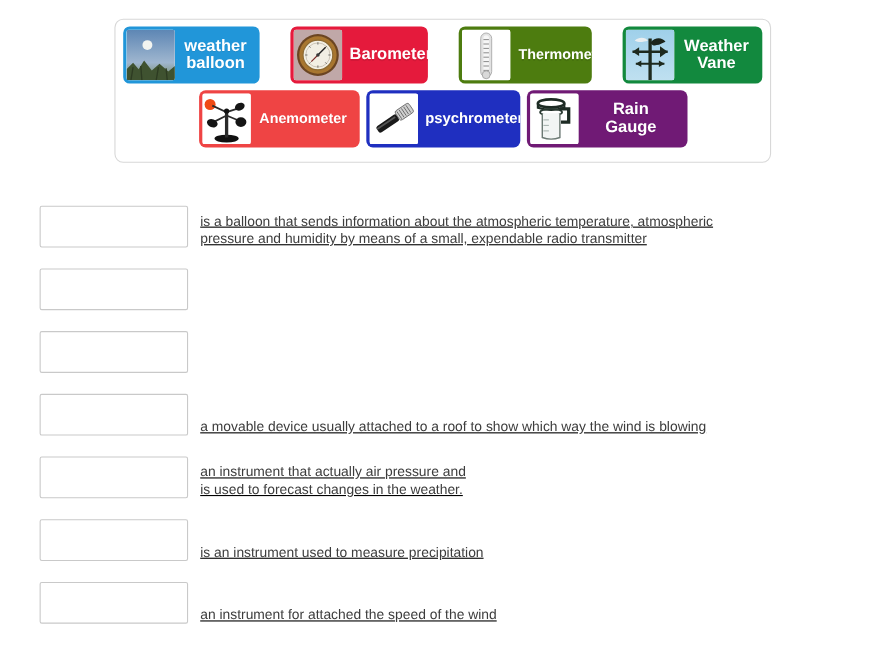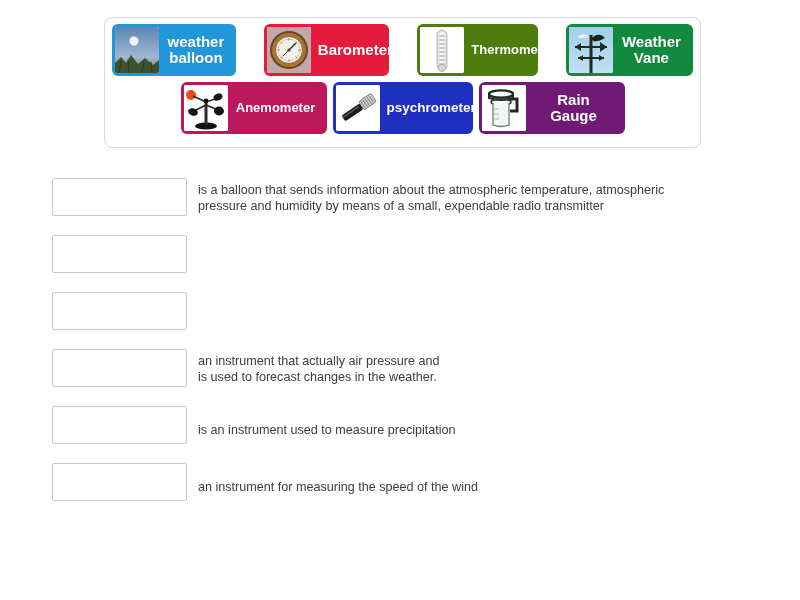--- a/index.html
+++ b/index.html
@@ -70,23 +70,24 @@
   .t-thermometer     { width: 140px; }
   .t-weather-vane    { width: 148px; }
   .t-anemometer      { width: 146px; }
   .t-psychrometer    { width: 140px; }
   .t-rain-gauge      { width: 146px; }
 
   
   #rows { position: absolute; left: 0; top: 168px; width: 800px; }
   .qrow {
     display: flex;
-    align-items: center;
+    align-items: flex-end;
     height: 57px;
-    padding-left: 52px;
+    padding-left: 36px;
+    text-decoration: underline;
   }
   .dropbox {
     width: 135px;
     height: 38px;
     flex: 0 0 135px;
     border: 1px solid #c9c9c9;
     background: #ffffff;
     border-radius: 2px;
     cursor: pointer;
   }
@@ -199,21 +200,21 @@
         </svg>
       </div>
       <div class="tile-label">Weather
 Vane</div>
     </div>
 
   </div>
 
   <div class="tile-row row2">
 
-    <div class="tile t-anemometer" style="background: #be185d;">
+    <div class="tile t-anemometer" style="background: #ef4444;">
       <div class="thumb">
         <svg viewBox="0 0 44 46">
           <rect width="44" height="46" fill="#ffffff"></rect>
           <ellipse cx="22" cy="41" rx="11" ry="3.6" fill="#111"></ellipse>
           <rect x="20.5" y="16" width="3" height="24" fill="#2a2a2a"></rect>
           <circle cx="7" cy="10" r="5" fill="#f04a14"></circle>
           <line x1="22" y1="17" x2="9" y2="11" stroke="#2a2a2a" stroke-width="1.6"></line>
           <line x1="22" y1="17" x2="34" y2="13" stroke="#2a2a2a" stroke-width="1.6"></line>
           <line x1="22" y1="20" x2="34" y2="25" stroke="#2a2a2a" stroke-width="1.6"></line>
           <line x1="22" y1="20" x2="10" y2="26" stroke="#2a2a2a" stroke-width="1.6"></line>
@@ -279,30 +280,34 @@
   </div>
 
   <div class="qrow">
     <div class="dropbox"></div>
   </div>
 
   <div class="qrow">
     <div class="dropbox"></div>
   </div>
 
+  <div class="qrow">
+    <div class="dropbox"></div>
+    <div class="qtext pad2">a movable device usually attached to a roof to show which way the wind is blowing</div>
+  </div>
 
   <div class="qrow">
     <div class="dropbox"></div>
     <div class="qtext pad1">an instrument that actually air pressure and
 is used to forecast changes in the weather.</div>
   </div>
 
   <div class="qrow">
     <div class="dropbox"></div>
     <div class="qtext pad2">is an instrument used to measure precipitation</div>
   </div>
 
   <div class="qrow">
     <div class="dropbox"></div>
-    <div class="qtext pad2">an instrument for measuring the speed of the wind</div>
+    <div class="qtext pad2">an instrument for attached the speed of the wind</div>
   </div>
 
 </div>
 
 </body></html>

